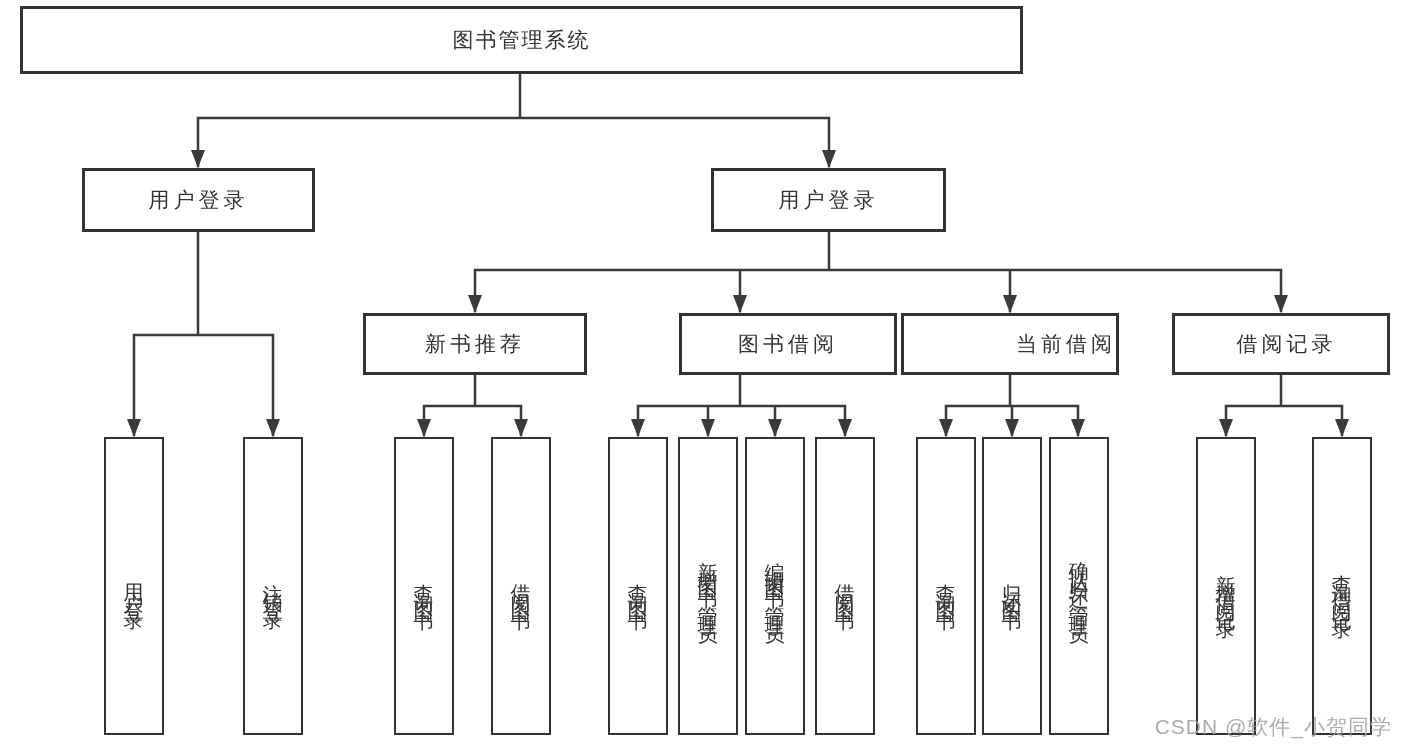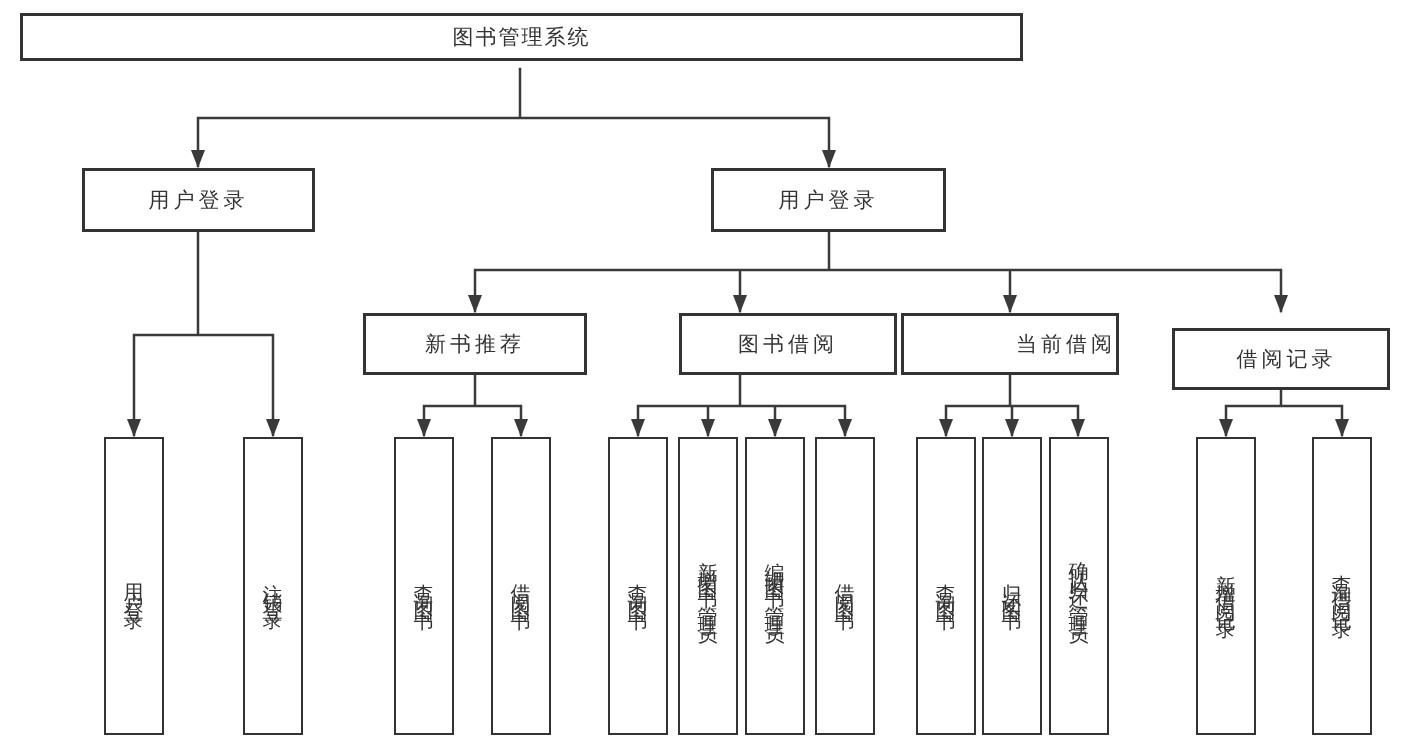--- a/index.html
+++ b/index.html
@@ -31,27 +31,27 @@
   .leaf span{
     writing-mode:vertical-rl;text-orientation:mixed;
     font-size:20px;letter-spacing:9px;line-height:1;white-space:nowrap;
   }
   .watermark{
     position:absolute;right:13px;bottom:6px;
     font-size:21px;color:var(--watermark);letter-spacing:1px;
     z-index:5;opacity:.9;
   }
   
-  #n-root{left:20px;top:13px;width:1003px;height:48px;}
+  #n-root{left:20px;top:6px;width:1003px;height:68px;}
   #n-user-login{left:82px;top:168px;width:233px;height:64px;}
   #n-book-mgmt{left:711px;top:168px;width:235px;height:64px;}
   #n-new-book{left:363px;top:313px;width:224px;height:62px;}
   #n-book-borrow{left:631px;top:313px;width:218px;height:62px;margin-left:48px;}
   #n-cur-borrow{left:901px;top:313px;width:218px;height:62px;justify-content:flex-end;}
-  #n-rec-borrow{left:1172px;top:328px;width:218px;height:62px;padding-left:11px;}
+  #n-rec-borrow{left:1172px;top:313px;width:218px;height:62px;padding-left:11px;}
   #l-ul-login{left:104px;}
   #l-ul-logout{left:243px;}
   #l-nb-query{left:394px;}
   #l-nb-borrow{left:491px;}
   #l-bb-query{left:608px;}
   #l-bb-add{left:678px;}
   #l-bb-edit{left:745px;}
   #l-bb-borrow{left:815px;}
   #l-cb-query{left:916px;}
   #l-cb-return{left:982px;}
@@ -162,13 +162,14 @@
   <div id="l-cb-confirm" class="leaf">
     <span>确认归还（管理员）</span>
   </div>
   <div id="l-br-add" class="leaf">
     <span>新增借阅记录</span>
   </div>
   <div id="l-br-query" class="leaf">
     <span>查询借阅记录</span>
   </div>
 
+  <div class="watermark">CSDN @软件_小贺同学</div>
 </div>
 
 </body></html>

